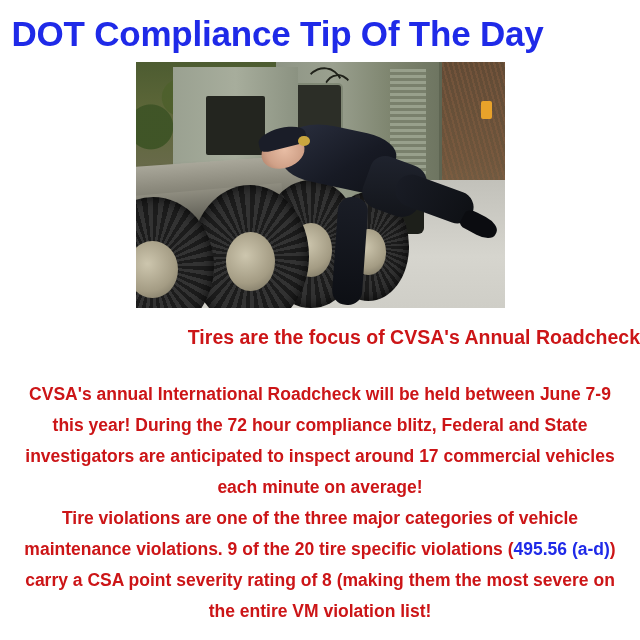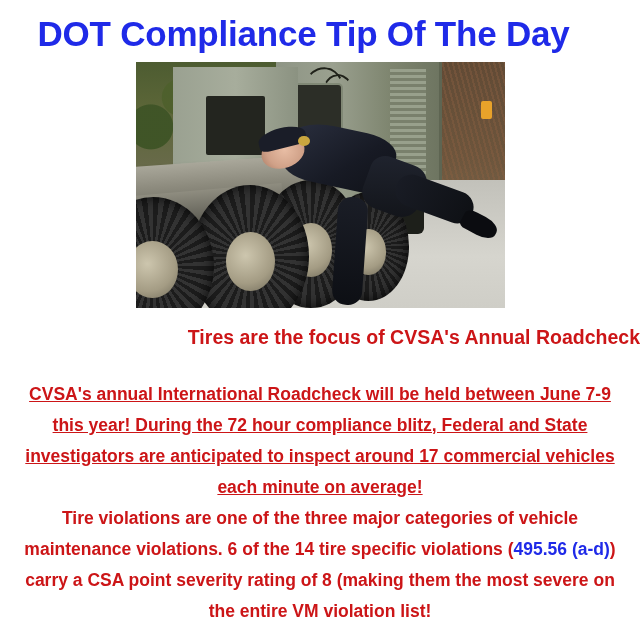--- a/index.html
+++ b/index.html
@@ -29,21 +29,20 @@
     left: 0;
     top: 13px;
     width: 555px;
     text-align: center;
     color: #1f2ae8;
     font-size: 35px;
     font-weight: bold;
     letter-spacing: -0.2px;
     line-height: 42px;
     white-space: nowrap;
-    padding-left: 26px;
   }
 
   
   .photo-wrap {
     position: absolute;
     left: 136px;
     top: 62px;
     width: 369px;
     height: 246px;
     overflow: hidden;
@@ -270,21 +269,21 @@
   .para {
     position: absolute;
     left: 20px;
     width: 600px;
     text-align: center;
     color: #cc1517;
     font-size: 17.5px;
     font-weight: bold;
     line-height: 31px;
   }
-  .para-1 { top: 379px; text-decoration: underline; }
+  .para-1 { top: 379px; }
   .para-2 { top: 503px; }
 
   .link {
     color: #1f2ae8;
     text-decoration: none;
   }
 </style>
 </head>
 <body>
 
@@ -331,15 +330,15 @@
         </div>
 
       <div class="marker"></div>
     </div>
   </div>
 
   <div class="subtitle">Tires are the focus of CVSA's Annual Roadcheck</div>
 
   <div class="para para-1">CVSA's annual International Roadcheck will be held between June 7-9 this year! During the 72 hour compliance blitz, Federal and State investigators are anticipated to inspect around 17 commercial vehicles each minute on average!</div>
 
-  <div class="para para-2"><span>Tire violations are one of the three major categories of vehicle maintenance violations. 6 of the 14 tire specific violations (</span><span class="link">495.56 (a-d)</span><span>) carry a CSA point severity rating of 8 (making them the most severe on the entire VM violation list!</span></div>
+  <div class="para para-2"><span>Tire violations are one of the three major categories of vehicle maintenance violations. 9 of the 20 tire specific violations (</span><span class="link">495.56 (a-d)</span><span>) carry a CSA point severity rating of 8 (making them the most severe on the entire VM violation list!</span></div>
 
 </div>
 
 </body></html>

